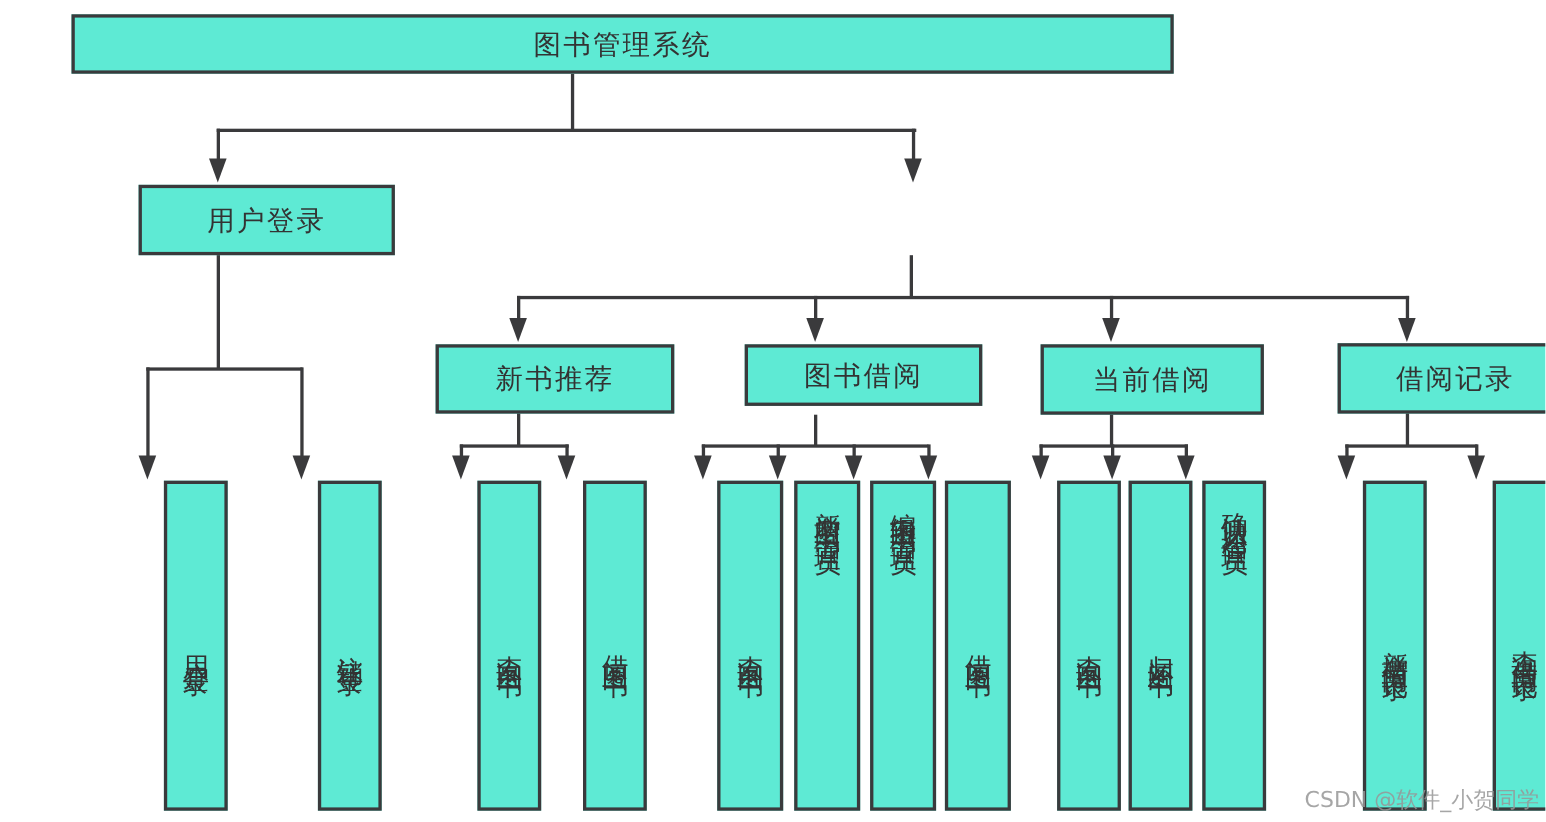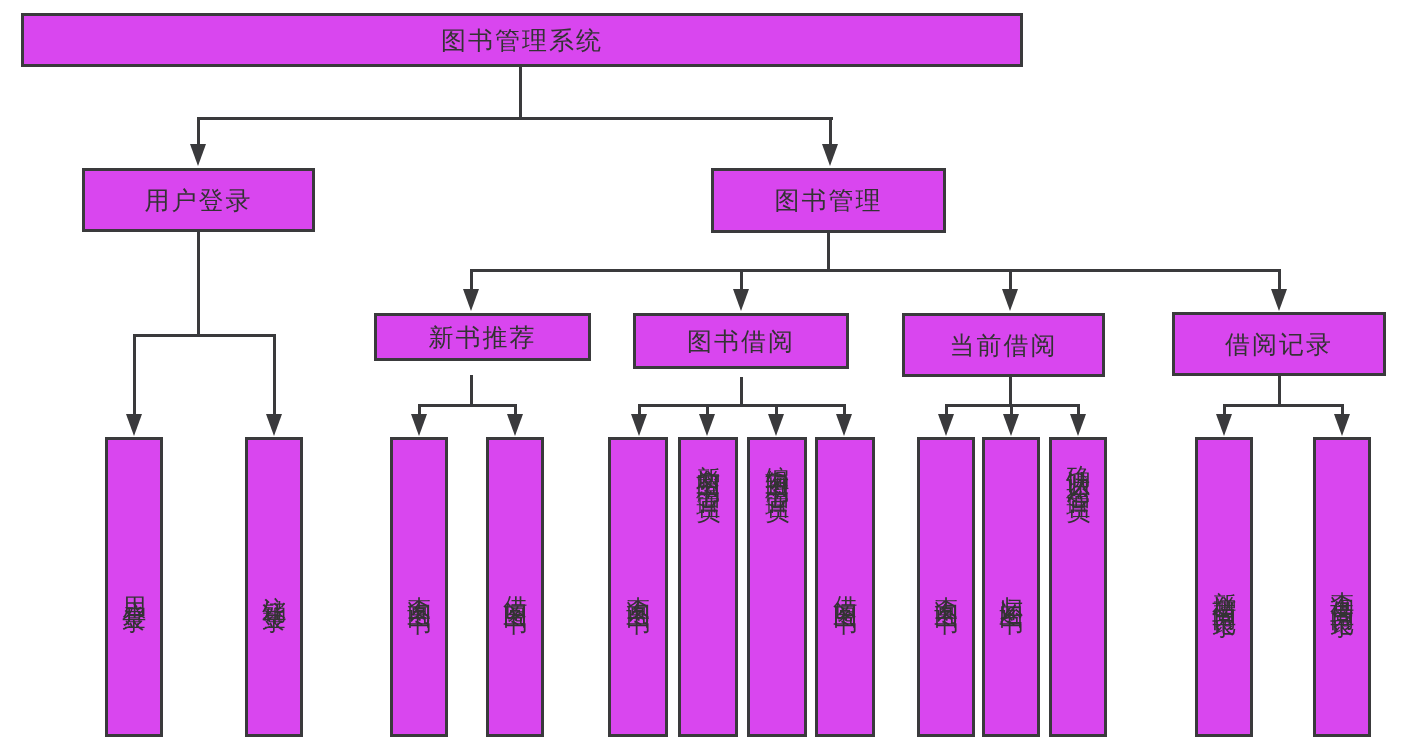--- a/index.html
+++ b/index.html
@@ -7,25 +7,26 @@
     position:relative;
     width:1405px;height:747px;
     background:#ffffff;
     font-family:"DejaVu Sans","Liberation Sans",sans-serif;
     overflow:hidden;
   }
   .box{
     position:absolute;
     box-sizing:border-box;
     border:3px solid #3a3a3c;
-    background:#d946ef;
+    background:#5eead4;
     display:flex;
     align-items:center;
     justify-content:center;
     color:#333333;
+    margin-left:44px;
   }
   .hlabel{
     font-size:25px;
     letter-spacing:2px;
     color:#333333;
     white-space:nowrap;
   }
   .leaf span{
     writing-mode:vertical-rl;
     text-orientation:mixed;
@@ -112,25 +113,22 @@
       <div class="arrowhead" style="left: 1334px; top: 414px; border-top-color: rgb(58, 58, 60);"></div>
     </div>
 
   <div class="box" style="left:21px;top:13px;width:1002px;height:54px;">
     <span class="hlabel">图书管理系统</span>
   </div>
 
   <div class="box" style="left:82px;top:168px;width:233px;height:64px;">
     <span class="hlabel">用户登录</span>
   </div>
-  <div class="box" style="left:711px;top:168px;width:235px;height:65px;">
-    <span class="hlabel">图书管理</span>
-  </div>
 
-  <div class="box" style="left:374px;top:313px;width:217px;height:48px;">
+  <div class="box" style="left:352px;top:313px;width:217px;height:63px;">
     <span class="hlabel">新书推荐</span>
   </div>
   <div class="box" style="left:633px;top:313px;width:216px;height:56px;">
     <span class="hlabel">图书借阅</span>
   </div>
   <div class="box" style="left:902px;top:313px;width:203px;height:64px;">
     <span class="hlabel">当前借阅</span>
   </div>
   <div class="box" style="left:1172px;top:312px;width:214px;height:64px;">
     <span class="hlabel">借阅记录</span>
@@ -173,13 +171,14 @@
     <span>确认归还（管理员）</span>
   </div>
 
   <div class="box leaf" style="left:1195px;top:437px;width:58px;height:300px;">
     <span>新增借阅记录</span>
   </div>
   <div class="box leaf" style="left:1313px;top:437px;width:58px;height:300px;">
     <span>查询借阅记录</span>
   </div>
 
+  <div id="watermark">CSDN @软件_小贺同学</div>
 </div>
 
 </body></html>

